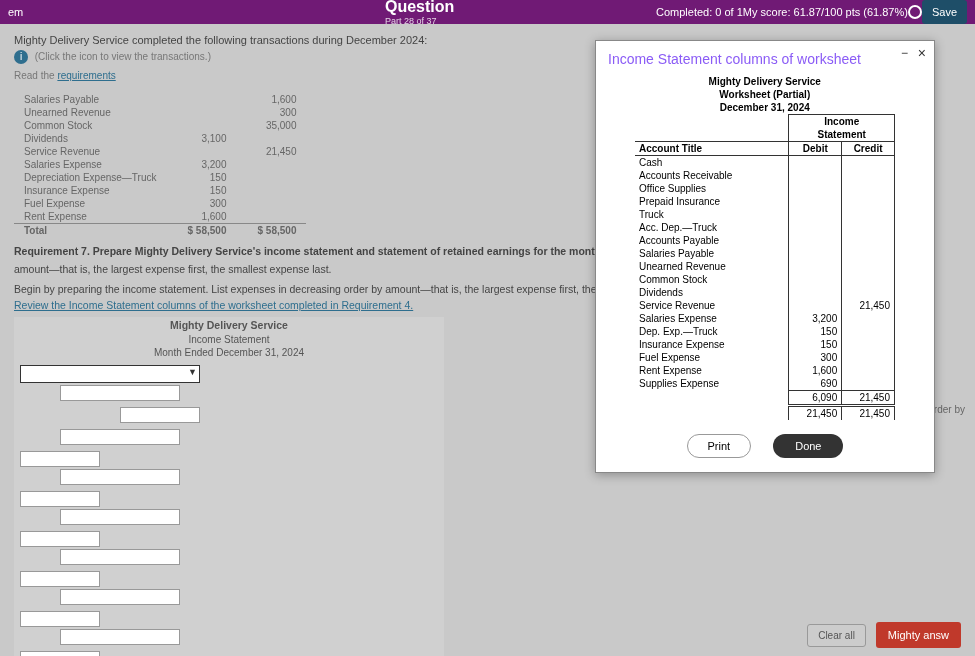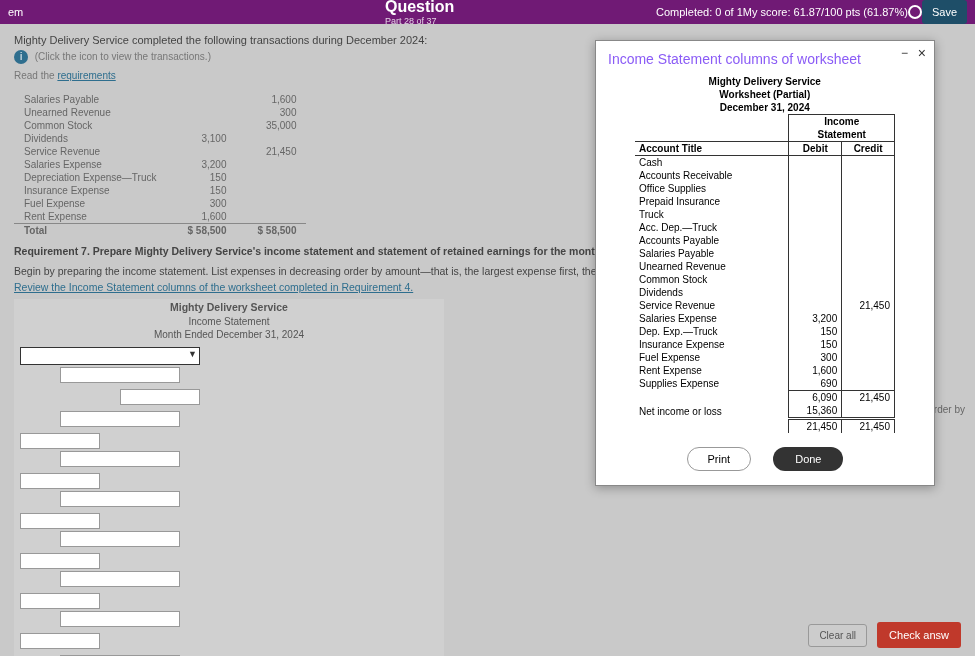--- a/index.html
+++ b/index.html
@@ -142,20 +142,21 @@
     <tbody>
         <tr class="tot">
       <td>Total</td>
       <td class="num">$   58,500</td>
       <td class="num">$   58,500</td>
     </tr>
   </tbody>
     </table>
 
   <div class="req7"><b>Requirement 7. Prepare Mighty Delivery Service's income statement and statement of retained earnings for the month ended December 31</b></div>
+  <div class="req7">amount—that is, the largest expense first, the smallest expense last.</div>
   <div class="begin">Begin by preparing the income statement. List expenses in decreasing order by amount—that is, the largest expense first, the smallest expe</div>
   <a class="review-link">Review the Income Statement columns of the worksheet completed in Requirement 4.</a>
 
   <div class="stmt">
     <div class="stmt-head">Mighty Delivery Service</div>
     <div class="stmt-sub">Income Statement</div>
     <div class="stmt-sub">Month Ended December 31, 2024</div>
     <div class="stmt-body">
       <div class="row">
           <div class="f-sel"></div>
@@ -323,33 +324,28 @@
           <td class="num bl br"></td>
         </tr>
       </tbody>
     <tbody>
         <tr>
           <td></td>
           <td class="num bt bl">6,090</td>
           <td class="num bt bl br">21,450</td>
         </tr>
     <tr>
-          <td>Net income or loss</td>
-          <td class="num bl bb">15,360</td>
-          <td class="num bl br bb"></td>
-        </tr>
-    <tr>
           <td></td>
           <td class="num bl dbl">21,450</td>
           <td class="num bl br dbl">21,450</td>
         </tr>
   </tbody>
     </table>
   <div class="modal-btns">
     <button class="btn-print">Print</button>
     <button class="btn-done">Done</button>
   </div>
 </div>
 
 <div class="footer-btns">
   <button class="clear-btn">Clear all</button>
-  <button class="check-btn">Check answ</button>
+  <button class="check-btn">Mighty answ</button>
 </div>
 
 </body></html>

